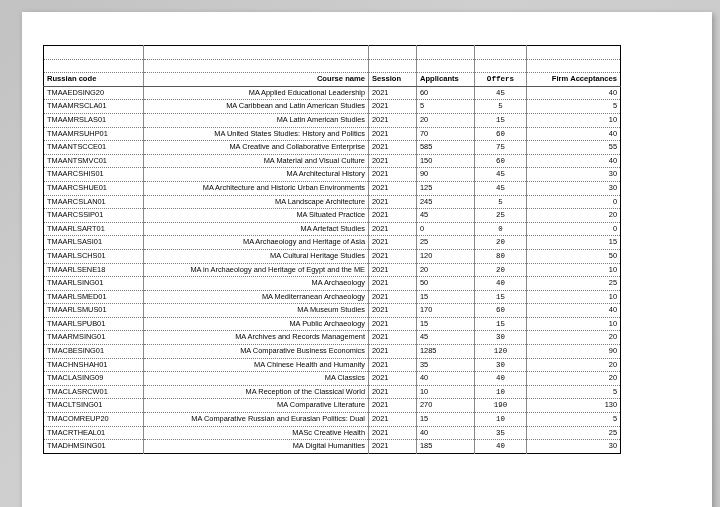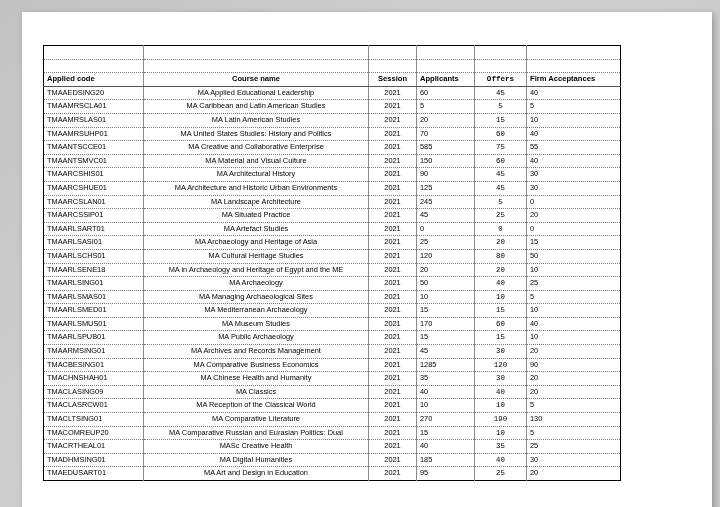--- a/index.html
+++ b/index.html
@@ -64,25 +64,25 @@
   table.sheet td:last-child,
   table.sheet th:last-child {
     border-right: none;
   }
 
   table.sheet tr:last-child td {
     border-bottom: none;
   }
 
   .col-code   { width: 100px; text-align: left; }
-  .col-name   { width: 225px; text-align: center; }
-  .col-sess   { width: 48px;  text-align: center; margin-top: 15px; }
+  .col-name   { width: 225px; text-align: right; }
+  .col-sess   { width: 48px;  text-align: left; margin-top: 15px; }
   .col-app    { width: 58px;  text-align: left; }
   .col-off    { width: 52px;  text-align: center; font-family: Liberation Mono, monospace; }
-  .col-firm   { width: 94px;  text-align: left; margin-top: 12px; }
+  .col-firm   { width: 94px;  text-align: right; margin-top: 12px; }
 
   tr.header-row th {
     font-weight: bold;
     font-size: 7.6px;
     border-bottom: 1px solid #555555;
   }
 
   tr.spacer-row td {
     height: 12.6px;
   }
@@ -110,21 +110,21 @@
           </tr>
           <tr class="spacer-row">
             <td class="col-code">&nbsp;</td>
             <td class="col-name">&nbsp;</td>
             <td class="col-sess">&nbsp;</td>
             <td class="col-app">&nbsp;</td>
             <td class="col-off">&nbsp;</td>
             <td class="col-firm">&nbsp;</td>
           </tr>
           <tr class="header-row">
-            <th class="col-code">Applied code</th>
+            <th class="col-code">Russian code</th>
             <th class="col-name">Course name</th>
             <th class="col-sess">Session</th>
             <th class="col-app">Applicants</th>
             <th class="col-off">Offers</th>
             <th class="col-firm">Firm Acceptances</th>
           </tr>
           <tr>
             <td class="col-code">TMAAEDSING20</td>
             <td class="col-name">MA Applied Educational Leadership</td>
             <td class="col-sess">2021</td>
@@ -238,92 +238,84 @@
           </tr>
           <tr>
             <td class="col-code">TMAARLSING01</td>
             <td class="col-name">MA Archaeology</td>
             <td class="col-sess">2021</td>
             <td class="col-app">50</td>
             <td class="col-off">40</td>
             <td class="col-firm">25</td>
           </tr>
           <tr>
-            <td class="col-code">TMAARLSMAS01</td>
-            <td class="col-name">MA Managing Archaeological Sites</td>
+            <td class="col-code">TMAARLSMED01</td>
+            <td class="col-name">MA Mediterranean Archaeology</td>
+            <td class="col-sess">2021</td>
+            <td class="col-app">15</td>
+            <td class="col-off">15</td>
+            <td class="col-firm">10</td>
+          </tr>
+          <tr>
+            <td class="col-code">TMAARLSMUS01</td>
+            <td class="col-name">MA Museum Studies</td>
+            <td class="col-sess">2021</td>
+            <td class="col-app">170</td>
+            <td class="col-off">60</td>
+            <td class="col-firm">40</td>
+          </tr>
+          <tr>
+            <td class="col-code">TMAARLSPUB01</td>
+            <td class="col-name">MA Public Archaeology</td>
+            <td class="col-sess">2021</td>
+            <td class="col-app">15</td>
+            <td class="col-off">15</td>
+            <td class="col-firm">10</td>
+          </tr>
+          <tr>
+            <td class="col-code">TMAARMSING01</td>
+            <td class="col-name">MA Archives and Records Management</td>
+            <td class="col-sess">2021</td>
+            <td class="col-app">45</td>
+            <td class="col-off">30</td>
+            <td class="col-firm">20</td>
+          </tr>
+          <tr>
+            <td class="col-code">TMACBESING01</td>
+            <td class="col-name">MA Comparative Business Economics</td>
+            <td class="col-sess">2021</td>
+            <td class="col-app">1285</td>
+            <td class="col-off">120</td>
+            <td class="col-firm">90</td>
+          </tr>
+          <tr>
+            <td class="col-code">TMACHNSHAH01</td>
+            <td class="col-name">MA Chinese Health and Humanity</td>
+            <td class="col-sess">2021</td>
+            <td class="col-app">35</td>
+            <td class="col-off">30</td>
+            <td class="col-firm">20</td>
+          </tr>
+          <tr>
+            <td class="col-code">TMACLASING09</td>
+            <td class="col-name">MA Classics</td>
+            <td class="col-sess">2021</td>
+            <td class="col-app">40</td>
+            <td class="col-off">40</td>
+            <td class="col-firm">20</td>
+          </tr>
+          <tr>
+            <td class="col-code">TMACLASRCW01</td>
+            <td class="col-name">MA Reception of the Classical World</td>
             <td class="col-sess">2021</td>
             <td class="col-app">10</td>
             <td class="col-off">10</td>
             <td class="col-firm">5</td>
           </tr>
           <tr>
-            <td class="col-code">TMAARLSMED01</td>
-            <td class="col-name">MA Mediterranean Archaeology</td>
-            <td class="col-sess">2021</td>
-            <td class="col-app">15</td>
-            <td class="col-off">15</td>
-            <td class="col-firm">10</td>
-          </tr>
-          <tr>
-            <td class="col-code">TMAARLSMUS01</td>
-            <td class="col-name">MA Museum Studies</td>
-            <td class="col-sess">2021</td>
-            <td class="col-app">170</td>
-            <td class="col-off">60</td>
-            <td class="col-firm">40</td>
-          </tr>
-          <tr>
-            <td class="col-code">TMAARLSPUB01</td>
-            <td class="col-name">MA Public Archaeology</td>
-            <td class="col-sess">2021</td>
-            <td class="col-app">15</td>
-            <td class="col-off">15</td>
-            <td class="col-firm">10</td>
-          </tr>
-          <tr>
-            <td class="col-code">TMAARMSING01</td>
-            <td class="col-name">MA Archives and Records Management</td>
-            <td class="col-sess">2021</td>
-            <td class="col-app">45</td>
-            <td class="col-off">30</td>
-            <td class="col-firm">20</td>
-          </tr>
-          <tr>
-            <td class="col-code">TMACBESING01</td>
-            <td class="col-name">MA Comparative Business Economics</td>
-            <td class="col-sess">2021</td>
-            <td class="col-app">1285</td>
-            <td class="col-off">120</td>
-            <td class="col-firm">90</td>
-          </tr>
-          <tr>
-            <td class="col-code">TMACHNSHAH01</td>
-            <td class="col-name">MA Chinese Health and Humanity</td>
-            <td class="col-sess">2021</td>
-            <td class="col-app">35</td>
-            <td class="col-off">30</td>
-            <td class="col-firm">20</td>
-          </tr>
-          <tr>
-            <td class="col-code">TMACLASING09</td>
-            <td class="col-name">MA Classics</td>
-            <td class="col-sess">2021</td>
-            <td class="col-app">40</td>
-            <td class="col-off">40</td>
-            <td class="col-firm">20</td>
-          </tr>
-          <tr>
-            <td class="col-code">TMACLASRCW01</td>
-            <td class="col-name">MA Reception of the Classical World</td>
-            <td class="col-sess">2021</td>
-            <td class="col-app">10</td>
-            <td class="col-off">10</td>
-            <td class="col-firm">5</td>
-          </tr>
-          <tr>
             <td class="col-code">TMACLTSING01</td>
             <td class="col-name">MA Comparative Literature</td>
             <td class="col-sess">2021</td>
             <td class="col-app">270</td>
             <td class="col-off">190</td>
             <td class="col-firm">130</td>
           </tr>
           <tr>
             <td class="col-code">TMACOMREUP20</td>
             <td class="col-name">MA Comparative Russian and Eurasian Politics: Dual</td>
@@ -340,25 +332,17 @@
             <td class="col-off">35</td>
             <td class="col-firm">25</td>
           </tr>
           <tr>
             <td class="col-code">TMADHMSING01</td>
             <td class="col-name">MA Digital Humanities</td>
             <td class="col-sess">2021</td>
             <td class="col-app">185</td>
             <td class="col-off">40</td>
             <td class="col-firm">30</td>
-          </tr>
-          <tr>
-            <td class="col-code">TMAEDUSART01</td>
-            <td class="col-name">MA Art and Design in Education</td>
-            <td class="col-sess">2021</td>
-            <td class="col-app">95</td>
-            <td class="col-off">25</td>
-            <td class="col-firm">20</td>
           </tr>
         </tbody>
     </table>
   </div>
 </div>
 
 </body></html>

